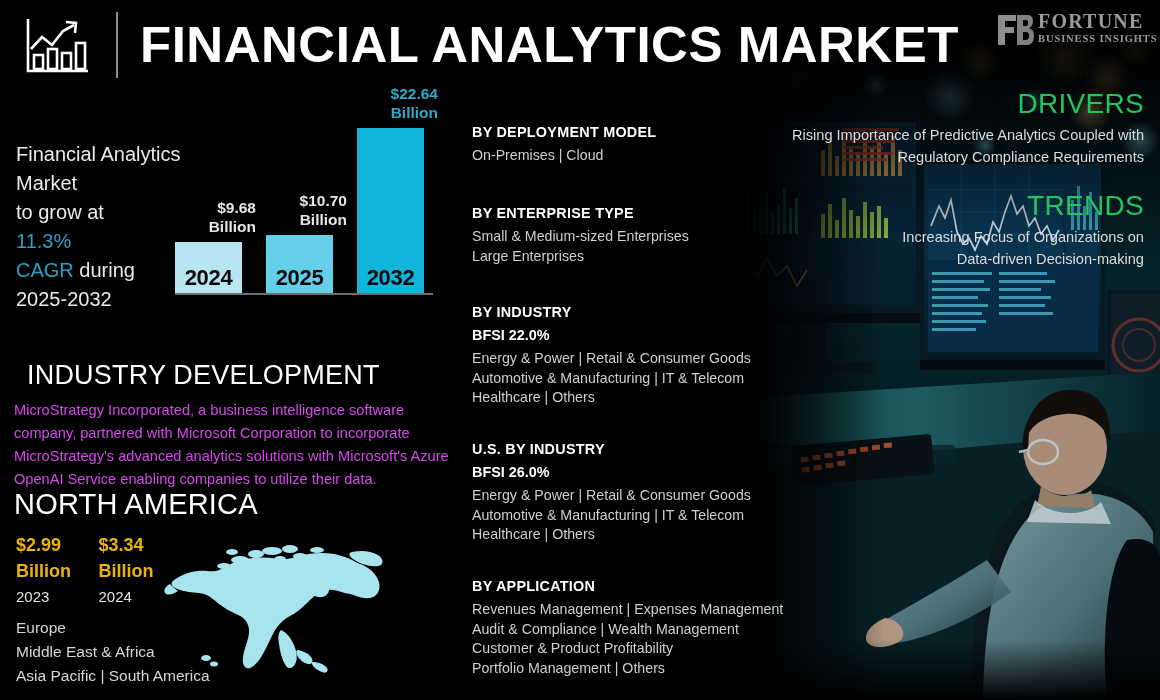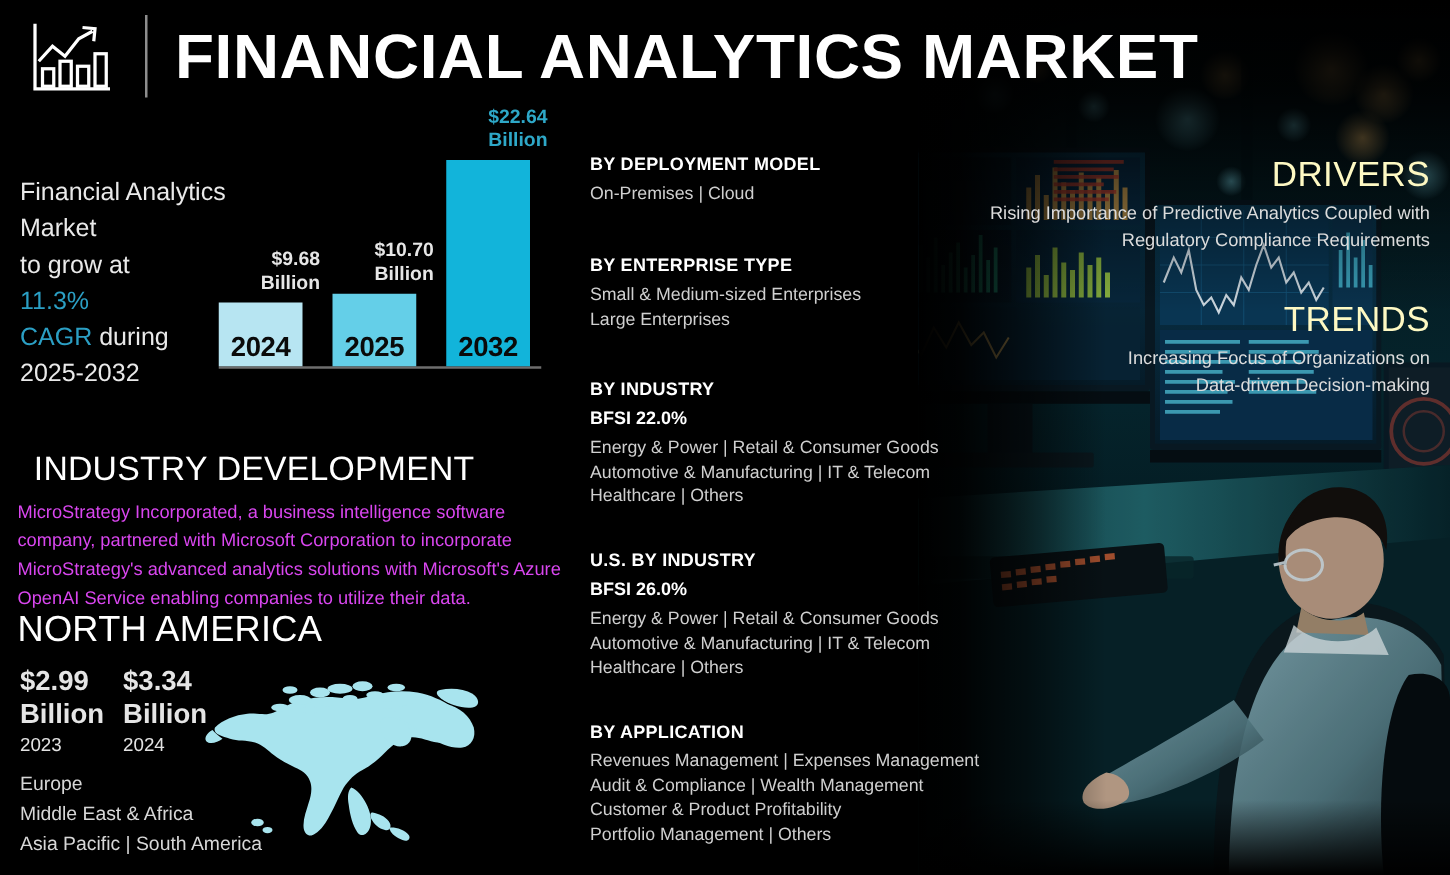--- a/index.html
+++ b/index.html
@@ -89,42 +89,42 @@
   .ind-dev{ position:absolute; left:14px; top:360px; width:440px; }
   .ind-dev .body{
     margin-top:8px; font-size:14.6px; line-height:23px;
     color:#d946ef; font-weight:300;
   }
 
   .na{ position:absolute; left:14px; top:488px; width:430px; }
   .na .na-title{ font-size:29px; font-weight:300; letter-spacing:.2px; }
   .na-figs{ position:absolute; left:2px; top:44px; }
   .fig{ display:inline-block; vertical-align:top; width:78px; }
-  .fig .amt{ font-size:22px; font-weight:bold; line-height:26px; color:#e5e5e5; }
+  .fig .amt{ font-size:18px; font-weight:bold; line-height:26px; color:#eab308; }
   .fig .yr{ font-size:15px; font-weight:300; color:#e2e2e2; margin-top:4px; }
   .regions{
     position:absolute; left:2px; top:128px;
     font-size:15.5px; line-height:24px; color:#d7d7d7; font-weight:300;
   }
   .na-map{ position:absolute; left:148px; top:52px; width:225px; height:135px; }
 
   
   .mid{ position:absolute; left:472px; top:0; width:340px; }
   .blk{ position:absolute; left:0; width:340px; }
   .blk .h{ font-size:14.4px; font-weight:bold; color:#fff; letter-spacing:.25px; }
   .blk .bold{ font-size:14.4px; font-weight:bold; color:#fff; margin-top:7px; }
   .blk .l{
     font-size:14.2px; line-height:19.5px; color:#cfcfcf; font-weight:300;
     margin-top:6px;
   }
   .blk .l.tight{ margin-top:0; }
 
   
   .right{ position:absolute; right:16px; top:88px; width:392px; text-align:right; }
-  .r-title{ font-size:28px; font-weight:300; letter-spacing:.3px; color:#fef9c3;margin-top:36px; }
+  .r-title{ font-size:28px; font-weight:300; letter-spacing:.3px; color:#22c55e; }
   .r-body{
     font-size:14.6px; line-height:22px; color:#dcdcdc; font-weight:300;
     margin-top:4px;
   }
   .r-blk2{ margin-top:22px; }
 </style>
 </head>
 <body>
 
 <div class="stage">
@@ -363,20 +363,32 @@
           <rect x="12" y="40" width="9" height="14"></rect>
           <rect x="26" y="34" width="9" height="20"></rect>
           <rect x="40" y="38" width="9" height="16"></rect>
           <rect x="54" y="28" width="9" height="26"></rect>
         </g>
       </svg>
     </div>
     <div class="hdr-div"></div>
     <div class="hdr-title">FINANCIAL ANALYTICS MARKET</div>
 
+    <div class="fbi-logo">
+      <svg viewBox="0 0 40 38" width="40" height="38" style="position:absolute;left:0;top:1px">
+        <g fill="#8e8e8e">
+          <path d="M4,4 L22,4 L22,10 L11,10 L11,16 L20,16 L20,22 L11,22 L11,34 L4,34 Z"></path>
+          <path d="M23,4 L34,4 C38,4 39,7 39,11 C39,14 37,16 35,17 C38,18 40,20 40,25 C40,31 37,34 33,34 L23,34 Z
+                   M29,9 L29,15 L32,15 C34,15 34,13 34,12 C34,10 34,9 32,9 Z
+                   M29,21 L29,29 L32,29 C34,29 35,27 35,25 C35,22 34,21 32,21 Z" opacity=".9"></path>
+        </g>
+      </svg>
+      <div class="fbi-name">FORTUNE</div>
+      <div class="fbi-sub">BUSINESS INSIGHTS</div>
+    </div>
   </div>
 
   <div class="lead">
     <div>Financial Analytics</div>
     <div>Market</div>
     <div>to grow at</div>
     <div class="accent">11.3%</div>
     <div><span class="accent">CAGR</span><span> during</span></div>
     <div>2025-2032</div>
   </div>

